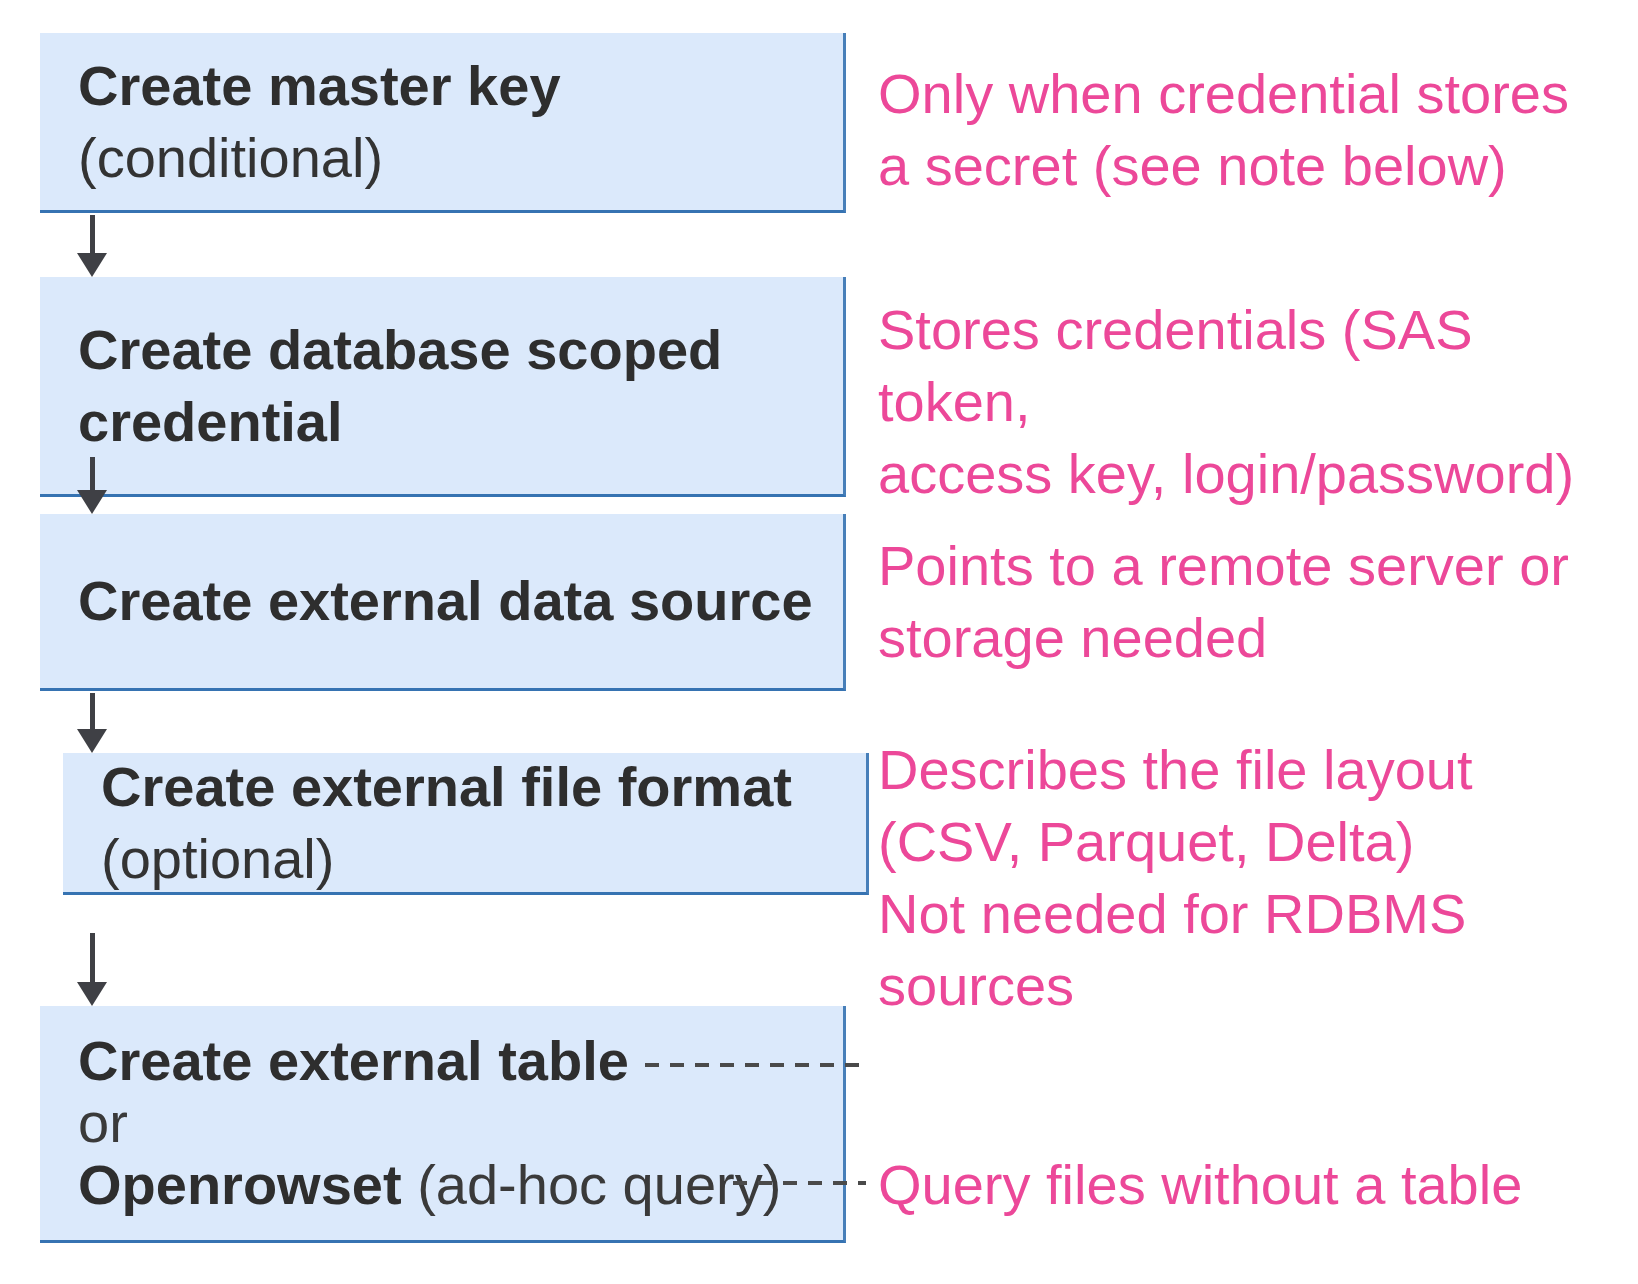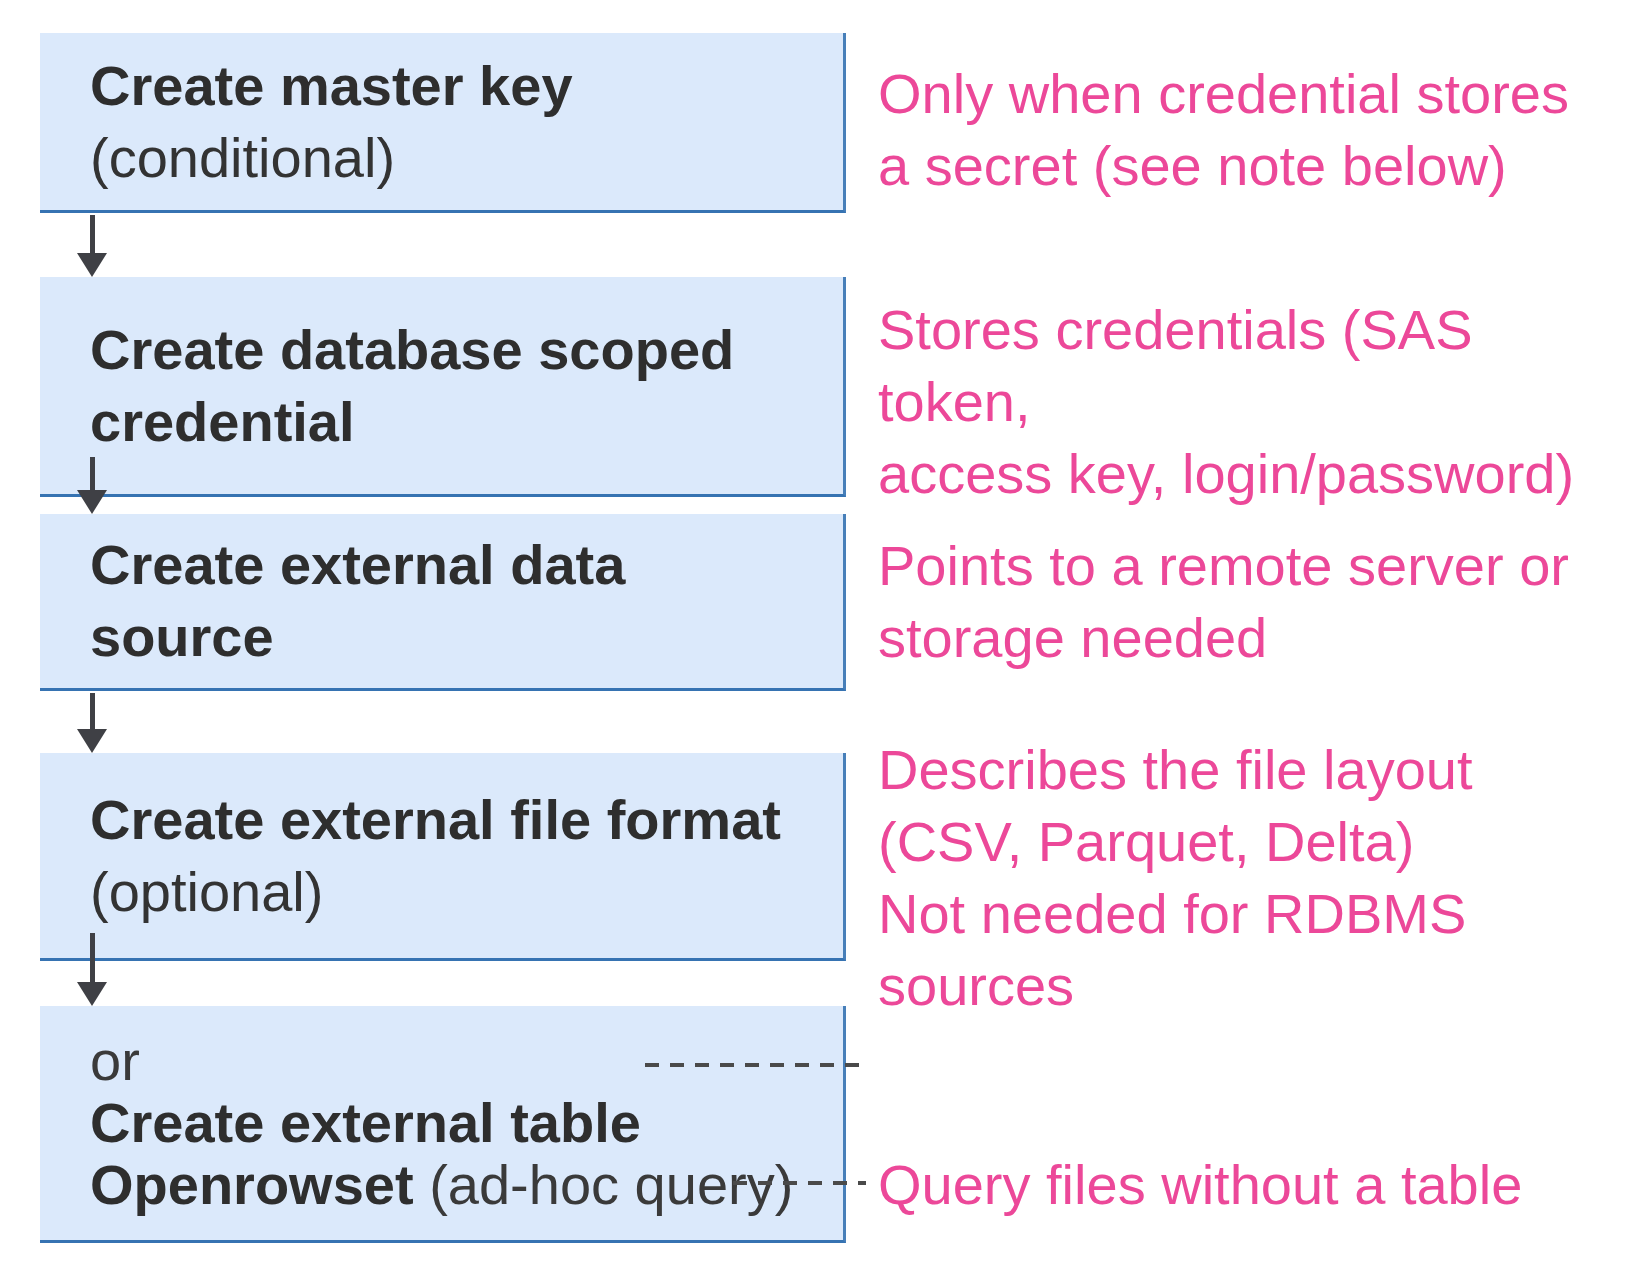--- a/index.html
+++ b/index.html
@@ -15,21 +15,21 @@
     position: absolute;
     left: 40px;
     width: 806px;
     box-sizing: border-box;
     background: #dbe9fb;
     border-right: 3px solid #477fb9;
     border-bottom: 3px solid #3673b2;
     display: flex;
     flex-direction: column;
     justify-content: center;
-    padding-left: 50px;
+    padding-left: 38px;
     padding-right: 20px;
   }
   .box-title {
     font-size: 56px;
     line-height: 72px;
     font-weight: bold;
     color: #2e2e2e;
     white-space: pre-line;
   }
   .box-sub {
@@ -114,36 +114,36 @@
     <div class="box-title">Create external data source</div>
   </div>
   <div class="note" style="top:530px;">Points to a remote server or
 storage needed</div>
 
   <div class="arrow" style="top:693px; height:60px;">
     <div class="stem"></div>
     <div class="head"></div>
   </div>
 
-  <div class="box" style="top:753px; height:208px;">
+  <div class="box" style="top:753px; height:142px;margin-left:23px;">
     <div class="box-title">Create external file format</div>
     <div class="box-sub">(optional)</div>
   </div>
   <div class="note" style="top:734px;">Describes the file layout
 (CSV, Parquet, Delta)
 Not needed for RDBMS sources</div>
 
   <div class="arrow" style="top:933px; height:73px;">
     <div class="stem"></div>
     <div class="head"></div>
   </div>
 
   <div class="box" style="top:1006px; height:237px;">
+    <div class="box-line"><span class="b">Create external table</span></div>
     <div class="box-line"><span class="r">or</span></div>
-    <div class="box-line"><span class="b">Create external table</span></div>
     <div class="box-line"><span class="b">Openrowset</span><span class="r"> (ad-hoc query)</span></div>
   </div>
 
   <div class="dash" style="top:1063px; left:645px; width:225px;"></div>
   <div class="dash" style="top:1181px; left:733px; width:133px;"></div>
 
   <div class="note" style="top:1149px;">Query files without a table</div>
 
 </div>
 

